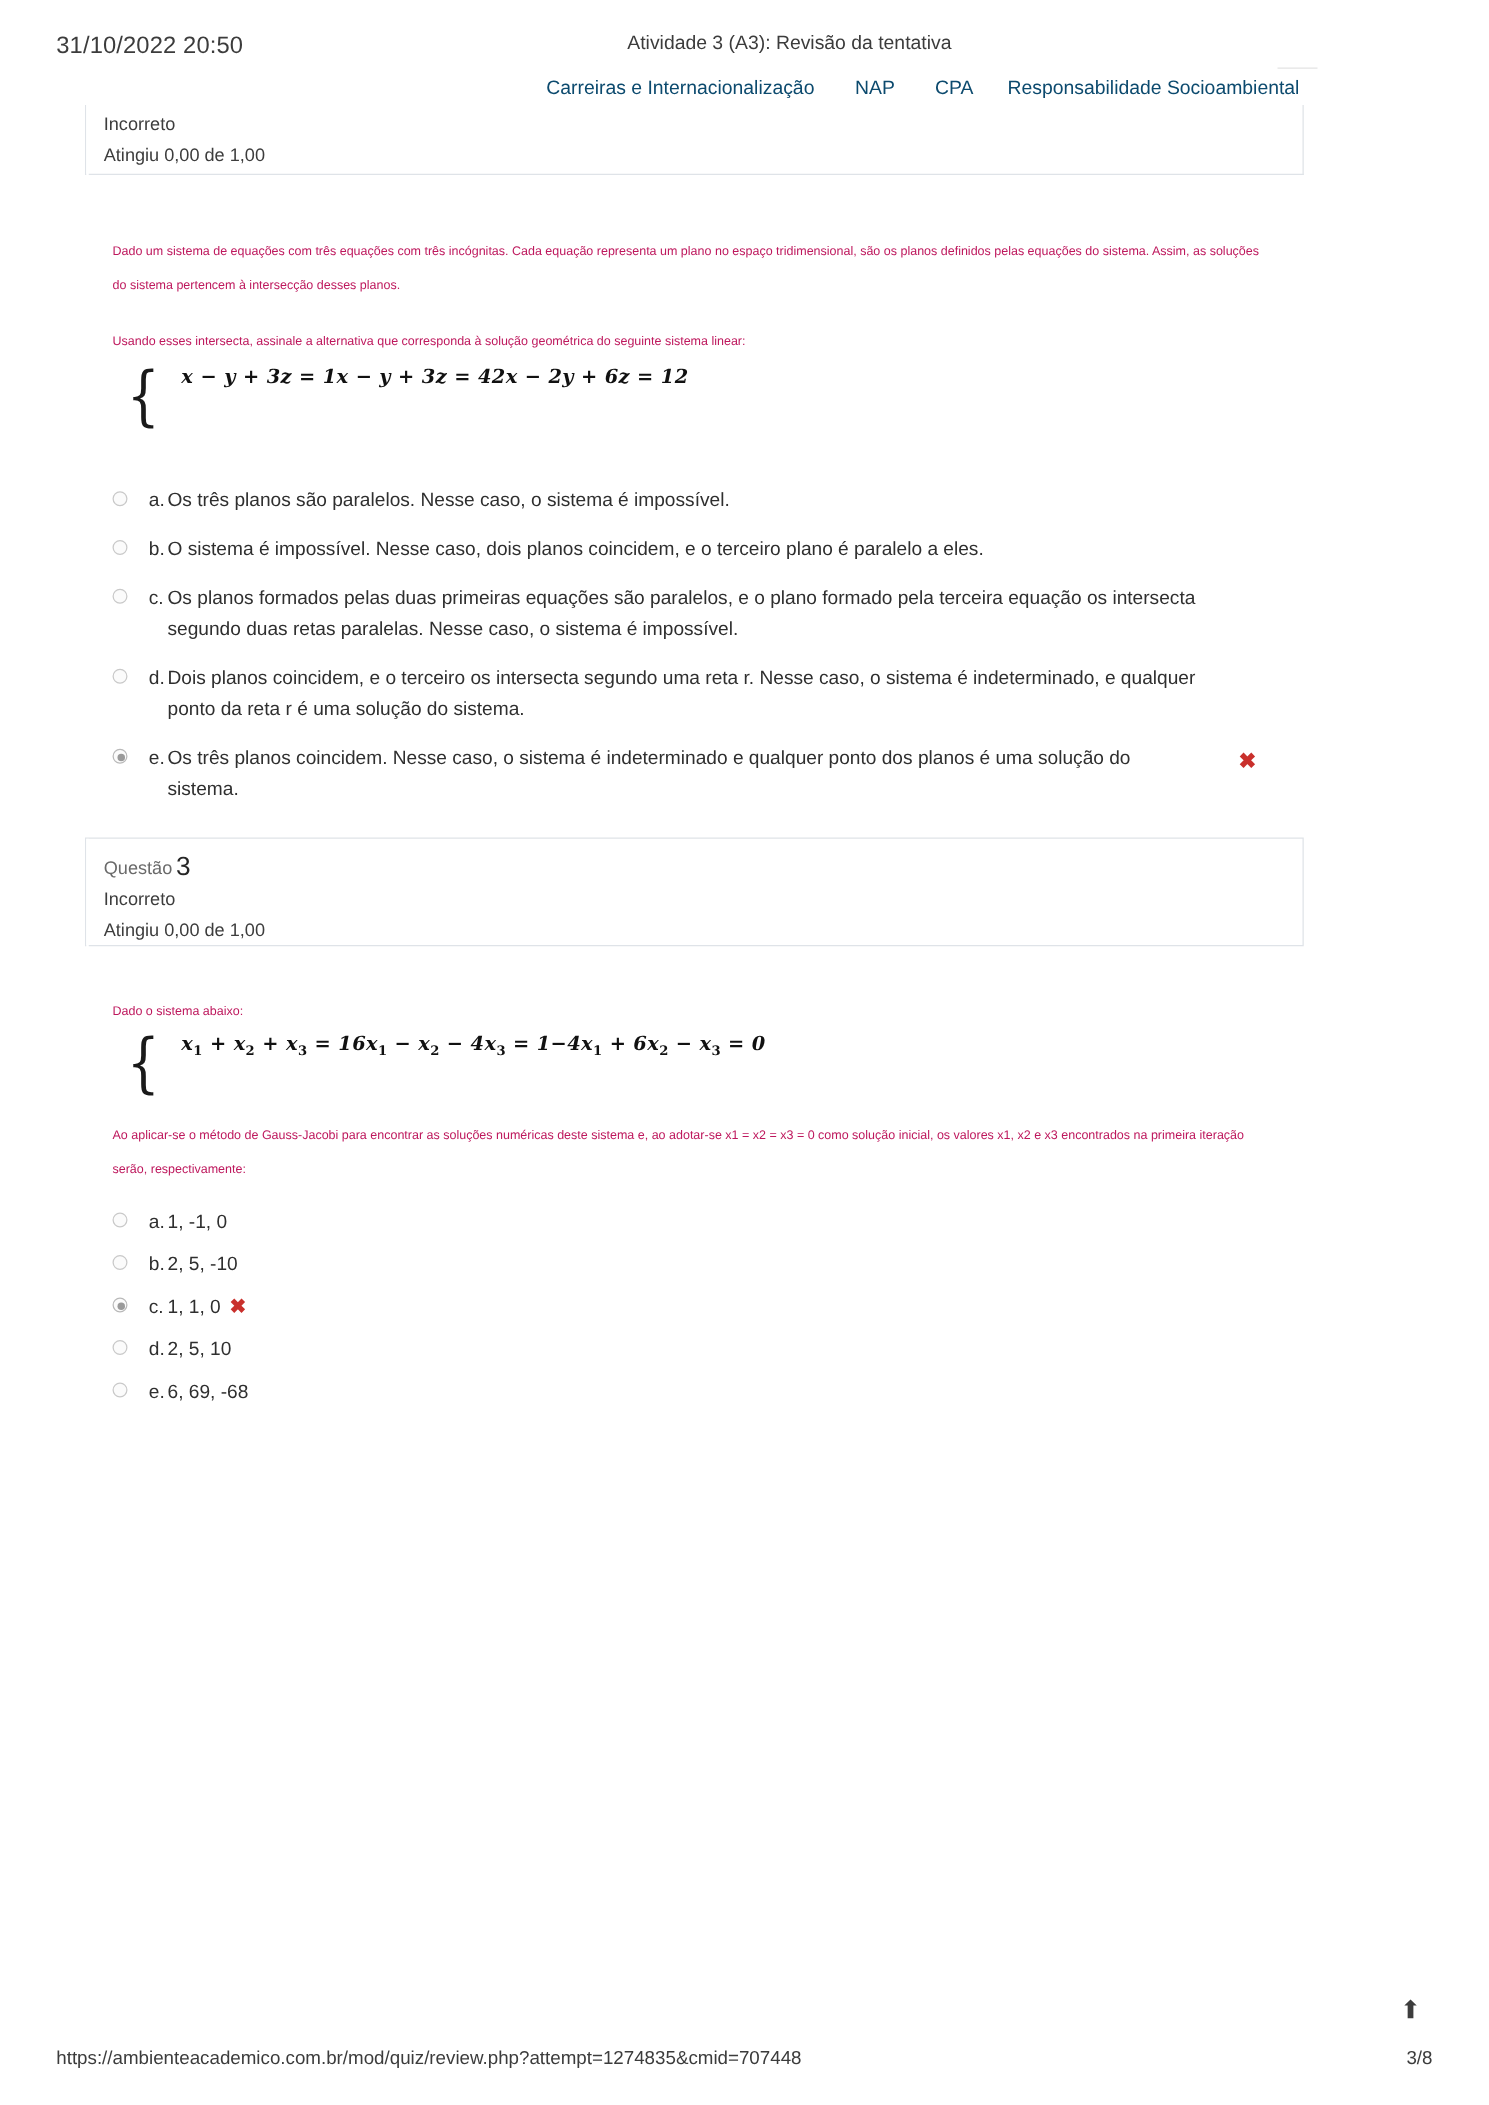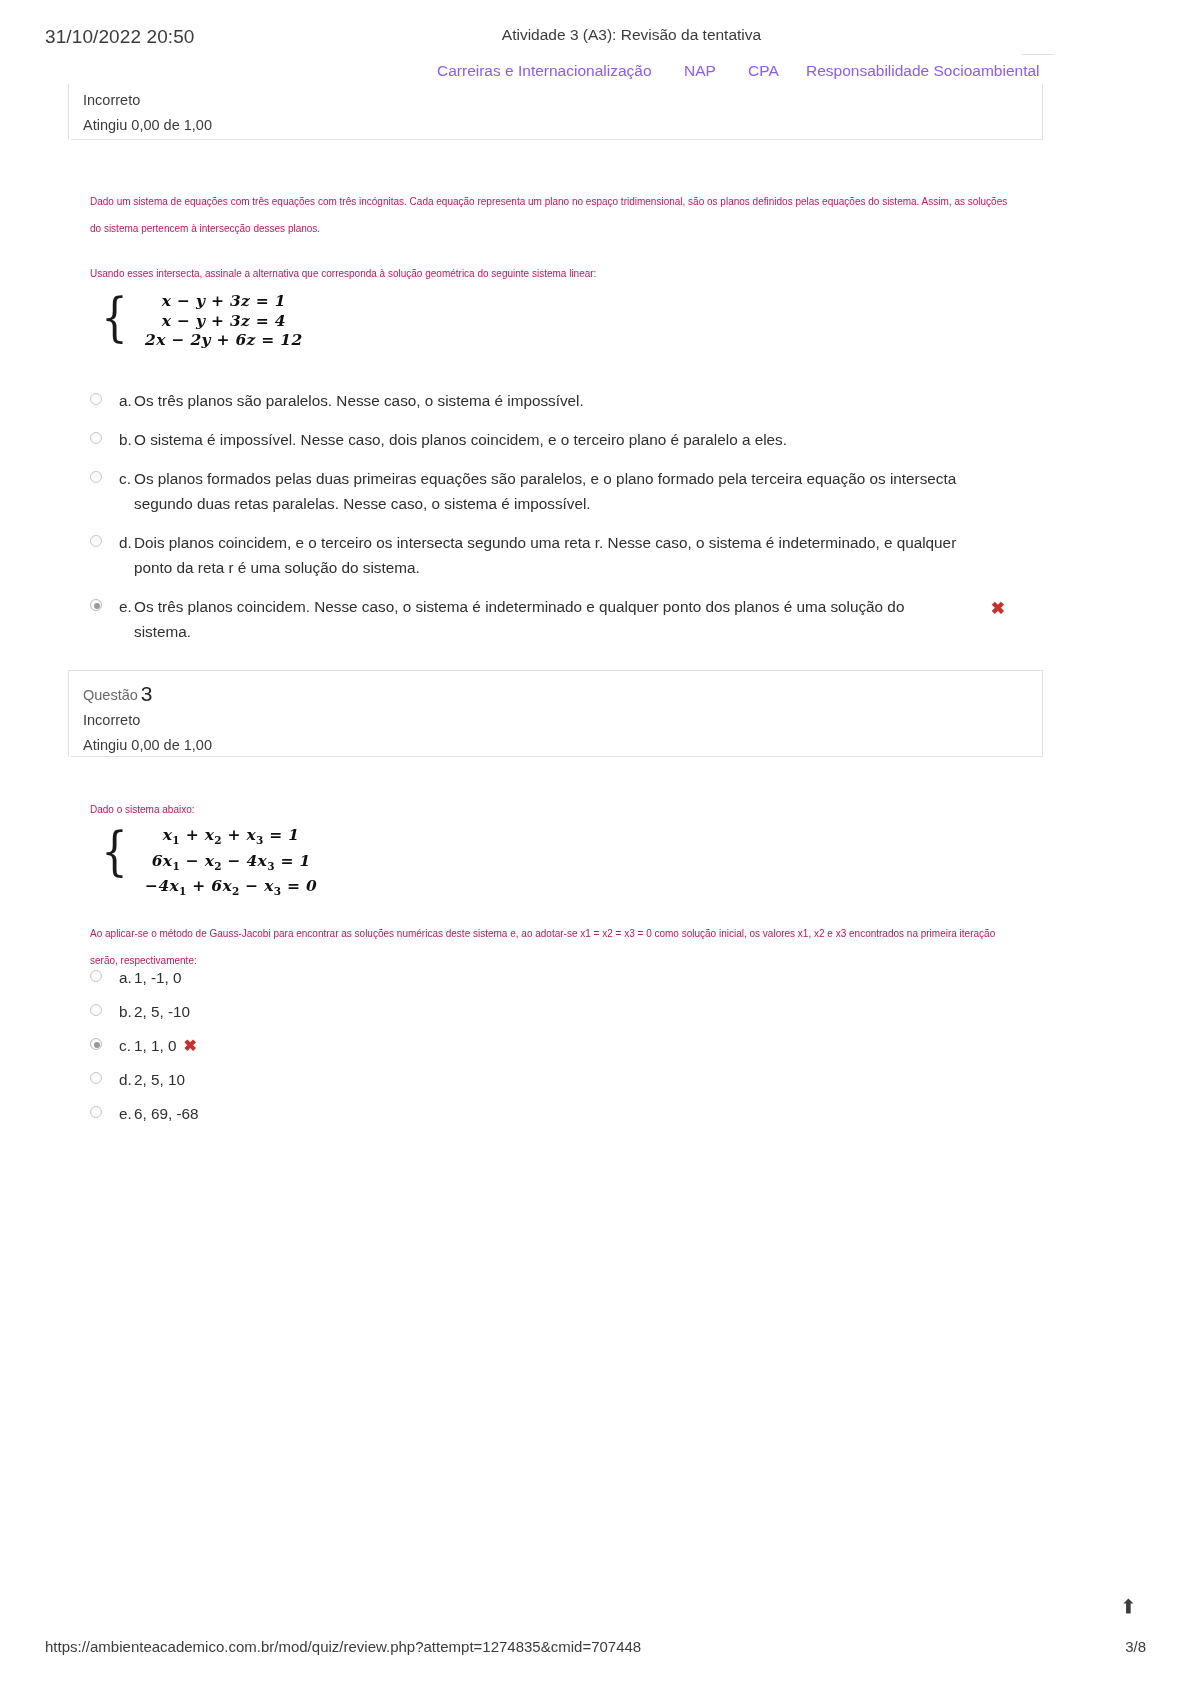--- a/index.html
+++ b/index.html
@@ -41,21 +41,21 @@
     margin-left: 36px;
   }
 
   
   .top-nav {
     position: absolute;
     top: 62px;
     left: 0;
     width: 1191px;
     height: 30px;
-    color: #8b5cf6;
+    color: #0c4a6e;
     font-size: 15.5px;
     white-space: nowrap;
   }
   .top-nav .nav-item { position: absolute; top: 0; }
   .nav-carreiras { left: 437px; }
   .nav-nap { left: 684px; }
   .nav-cpa { left: 748px; }
   .nav-resp { left: 806px; }
   .nav-hairline {
     position: absolute;
@@ -121,24 +121,22 @@
     font-size: 52px;
     line-height: 52px;
     font-weight: 300;
     color: #1a1a1a;
     transform: scaleX(.8);
     margin-right: 2px;
     font-family: "DejaVu Serif", serif;
   }
   .eqs {
     display: flex;
-    flex-direction: column;
     justify-content: center;
     padding-left: 12px;
-    align-items: center;
   }
   .eq {
     font-size: 15.5px;
     line-height: 19.5px;
     font-weight: 700;
     font-style: italic;
     white-space: nowrap;
     letter-spacing: .3px;
     color: #111;
     font-family: "DejaVu Serif", serif;

